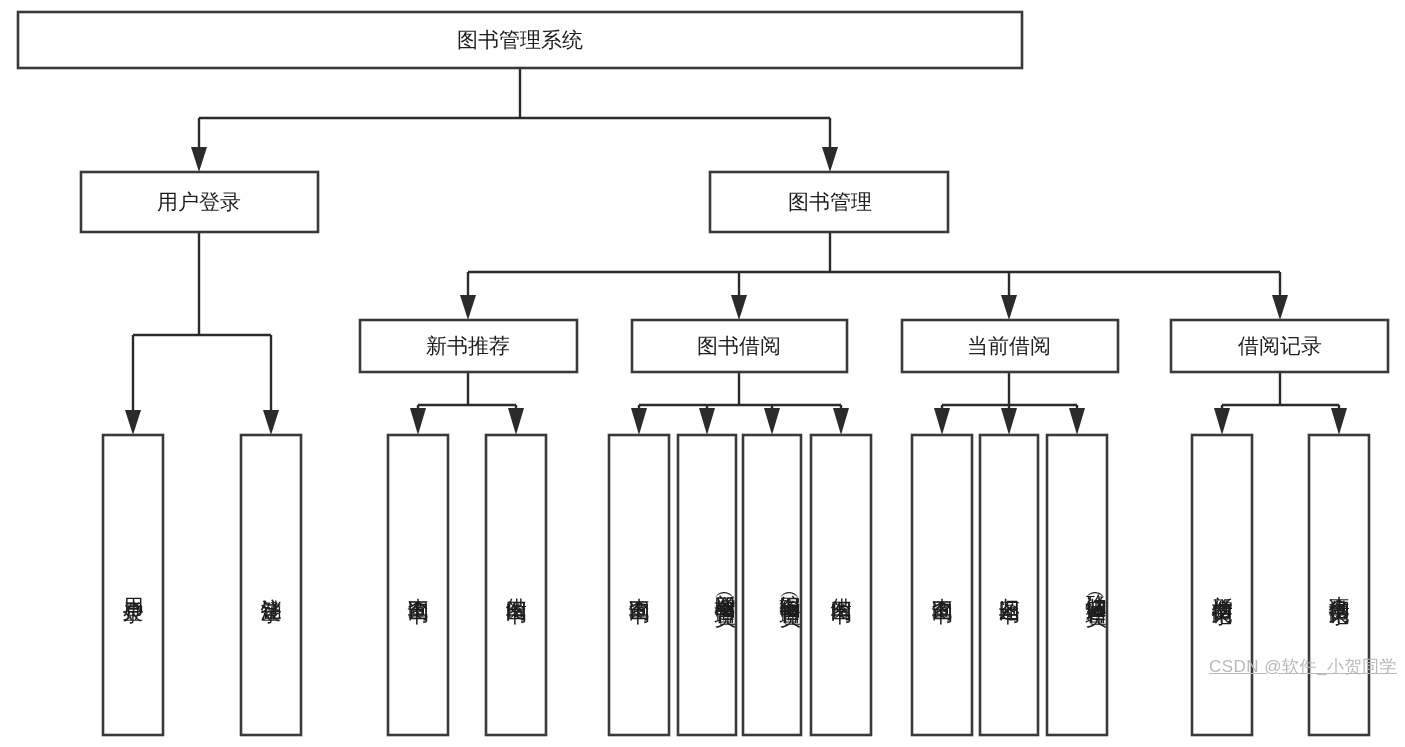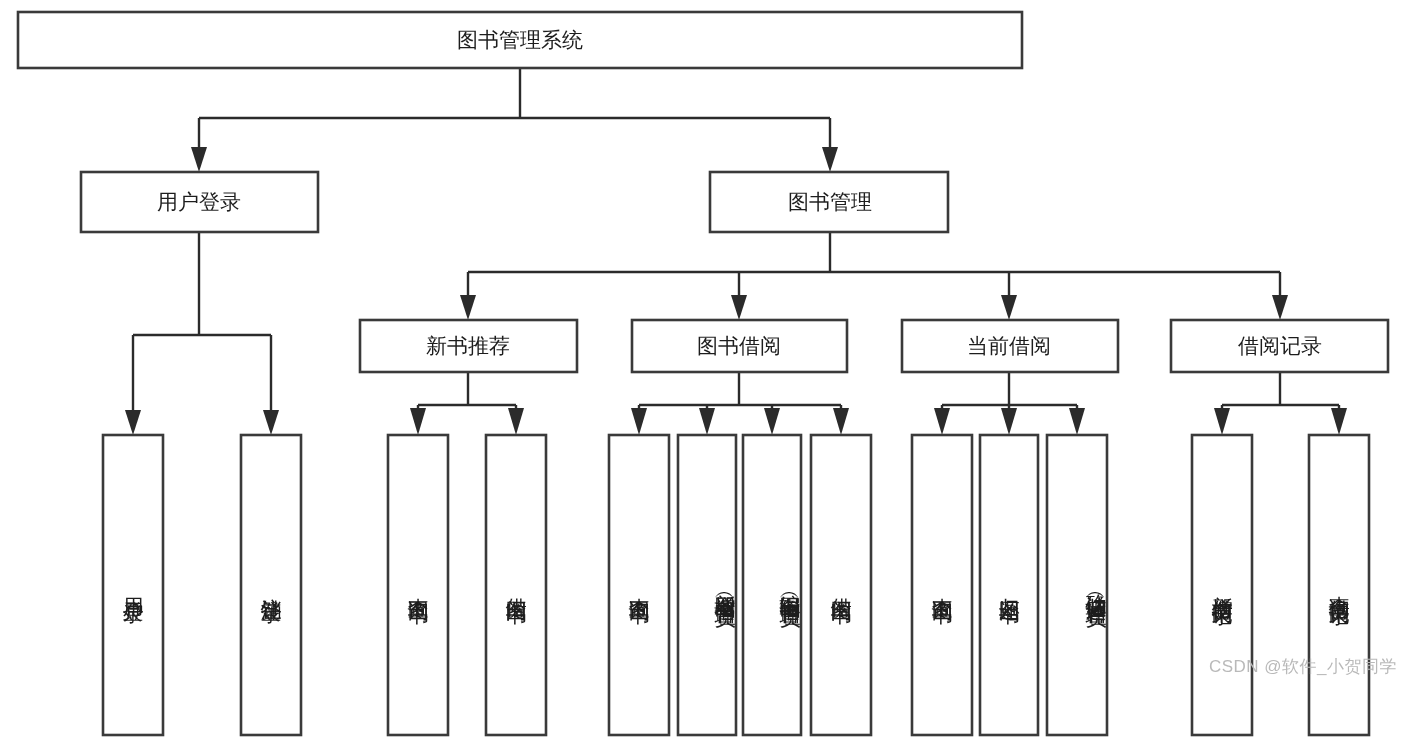--- a/index.html
+++ b/index.html
@@ -66,20 +66,21 @@
   }
   .watermark {
     position: absolute;
     right: 8px;
     bottom: 4px;
     font-family: "Liberation Sans", "DejaVu Sans", sans-serif;
     font-size: 17px;
     color: #b9b9b9;
     letter-spacing: 0.5px;
     white-space: nowrap;
+    text-decoration: underline;
   }
 </style>
 </head>
 <body>
 
 <div id="diagram-root">
 
   <svg class="diagram-canvas" viewBox="0 0 1405 747" xmlns="http://www.w3.org/2000/svg">
 
     <g>

